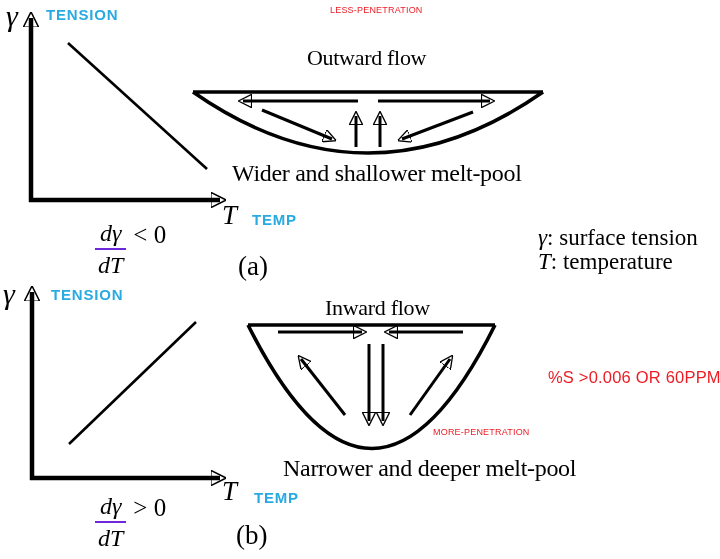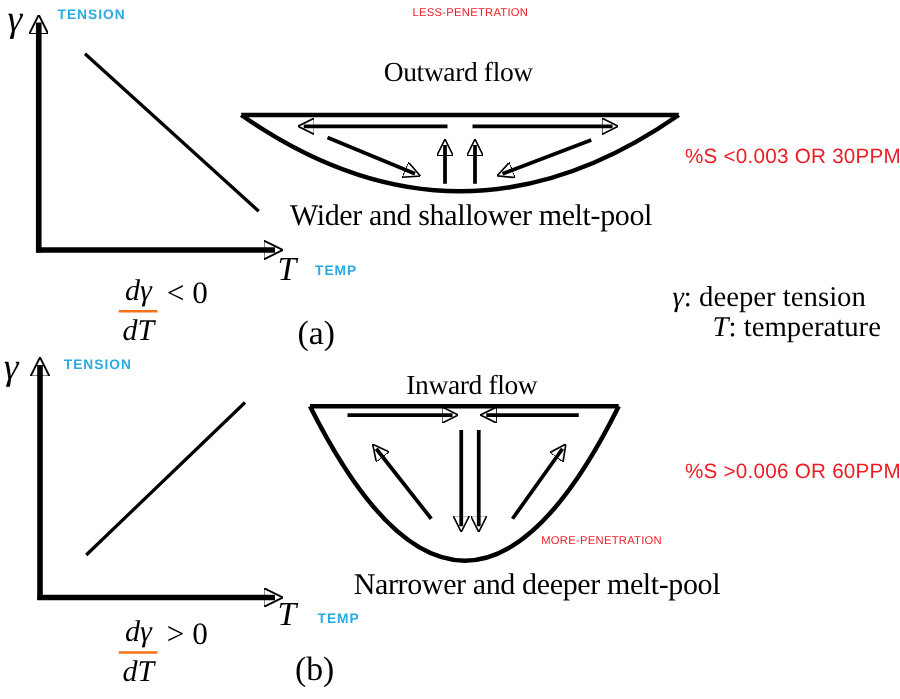--- a/index.html
+++ b/index.html
@@ -9,35 +9,35 @@
   }
   .abs{position:absolute;white-space:nowrap;line-height:1;}
   .serif{font-family:"Liberation Serif",serif;}
   .it{font-style:italic;}
   .caption{font-size:24px;letter-spacing:-0.3px;text-align:right;}
   .flowtitle{font-size:22px;letter-spacing:-0.3px;}
   .axis-symbol{font-size:30px;font-style:italic;}
   .panel-label{font-size:27px;}
   .microcap{
     font-family:"Liberation Sans",sans-serif;font-weight:bold;
-    font-size:11px;letter-spacing:0.8px;color:#29ABE2;
+    font-size:15px;letter-spacing:0.8px;color:#29ABE2;
   }
   .rednote{
     font-family:"Liberation Sans",sans-serif;font-weight:normal;color:#ED1C24;
   }
   .rednote.small{font-size:9px;letter-spacing:0.2px;}
   .rednote.big{font-size:16.5px;letter-spacing:0.2px;}
   .legend-line{font-size:23px;}
   .frac-wrap{
     position:absolute;display:flex;align-items:flex-start;gap:7px;
     font-family:"Liberation Serif",serif;
   }
   .frac{display:flex;flex-direction:column;align-items:center;line-height:1;}
   .frac .num{font-size:24px;font-style:italic;padding:0 3px 3px 3px;}
-  .frac .den{font-size:24px;font-style:italic;padding:3px 3px 0 3px;border-top:2px solid #f97316;}
+  .frac .den{font-size:24px;font-style:italic;padding:3px 3px 0 3px;border-top:2px solid #6d28d9;}
   .rel{font-size:25px;}
   svg.art{position:absolute;left:0;top:0;}
   svg.art line, svg.art path{stroke:#000;fill:none;}
 </style>
 </head>
 <body>
 
 <div class="stage">
 
   <svg class="art" width="720" height="559" viewBox="0 0 720 559">
@@ -88,39 +88,38 @@
       <line x1="383" y1="344" x2="383" y2="421" marker-end="url(#mArrow)"></line>
       <line x1="345" y1="415" x2="301" y2="359" marker-end="url(#mArrow)"></line>
       <line x1="410" y1="415" x2="450" y2="359" marker-end="url(#mArrow)"></line>
     </g>
   </svg>
 
   <div class="abs axis-symbol" style="left:6px;top:1px;">γ</div>
   <div class="abs microcap" style="left:46px;top:7px;">TENSION</div>
   <div class="abs rednote small" style="left:330px;top:6px;">LESS-PENETRATION</div>
   <div class="abs serif flowtitle" style="left:307px;top:47px;">Outward flow</div>
-  <div class="abs rednote big" style="left:548px;top:117px;">%S &lt;0.003 OR 30PPM</div>
   <div class="abs serif caption" style="left:232px;top:161px;">Wider and shallower melt-pool</div>
   <div class="abs axis-symbol" style="left:222px;top:202px;font-size:27px;">T</div>
   <div class="abs microcap" style="left:252px;top:212px;">TEMP</div>
 
   <div class="frac-wrap" style="left:95px;top:221px;">
     <span class="frac">
       <span class="num">dγ</span>
       <span class="den">dT</span>
     </span>
     <span class="rel">&lt; 0</span>
   </div>
 
   <div class="abs serif panel-label" style="left:238px;top:253px;">(a)</div>
 
   <div class="abs serif legend-line" style="left:538px;top:226px;">
-    <span class="it">γ</span><span>: deeper tension</span>
+    <span class="it">γ</span><span>: surface tension</span>
   </div>
-  <div class="abs serif legend-line" style="left:538px;top:250px;margin-left:32px;">
+  <div class="abs serif legend-line" style="left:538px;top:250px;">
     <span class="it">T</span><span>: temperature</span>
   </div>
 
   <div class="abs axis-symbol" style="left:3px;top:279px;">γ</div>
   <div class="abs microcap" style="left:51px;top:287px;">TENSION</div>
   <div class="abs serif flowtitle" style="left:325px;top:297px;">Inward flow</div>
   <div class="abs rednote big" style="left:548px;top:369px;">%S &gt;0.006 OR 60PPM</div>
   <div class="abs rednote small" style="left:433px;top:428px;">MORE-PENETRATION</div>
   <div class="abs serif caption" style="left:250px;top:456px;margin-left:33px;">Narrower and deeper melt-pool</div>
   <div class="abs axis-symbol" style="left:222px;top:478px;font-size:27px;">T</div>

